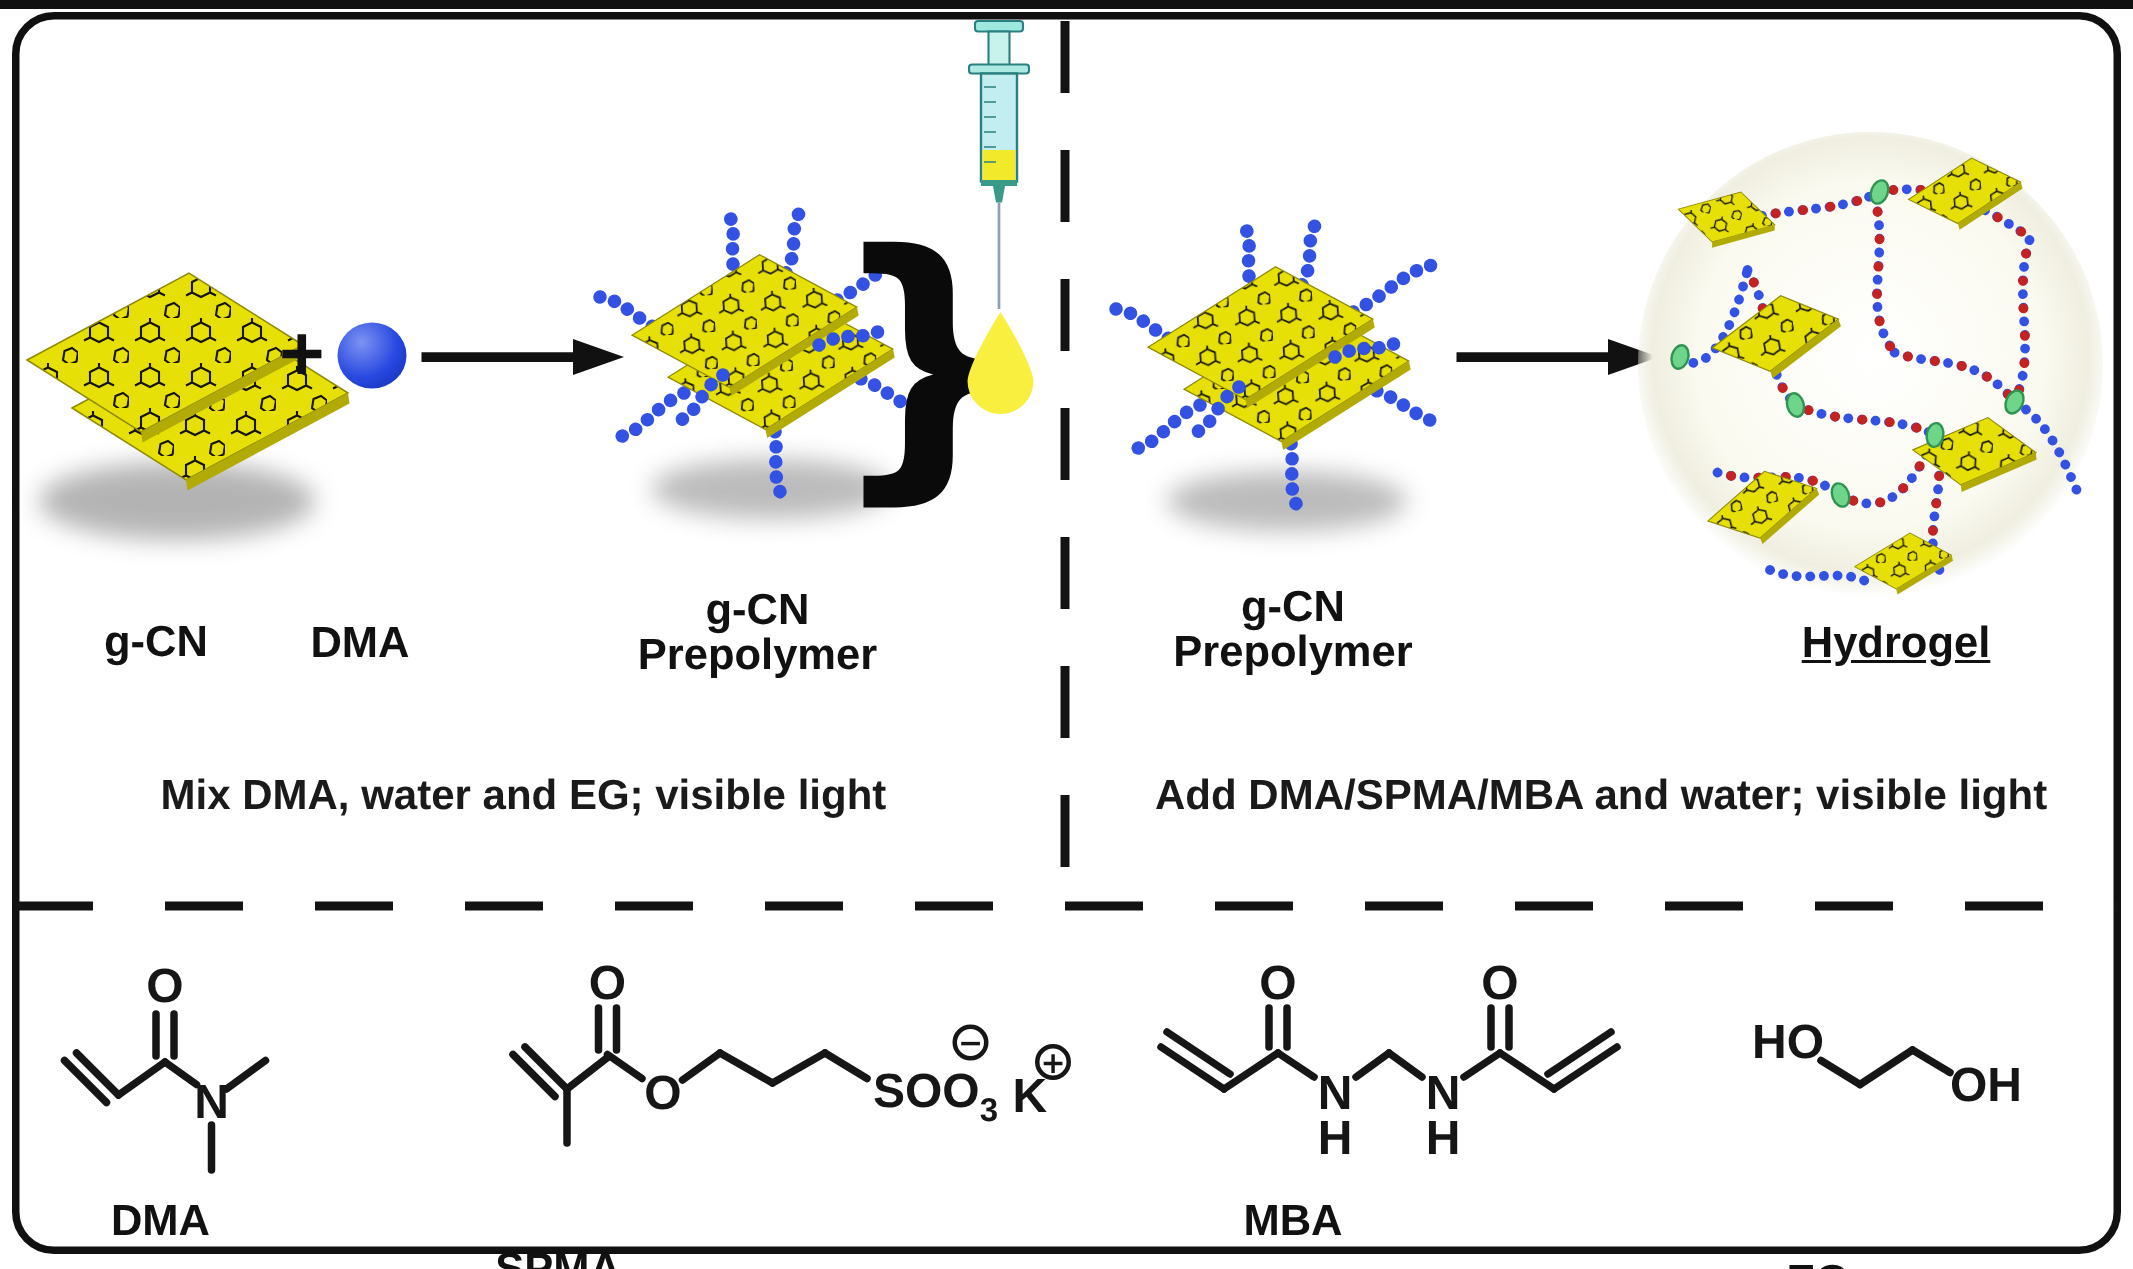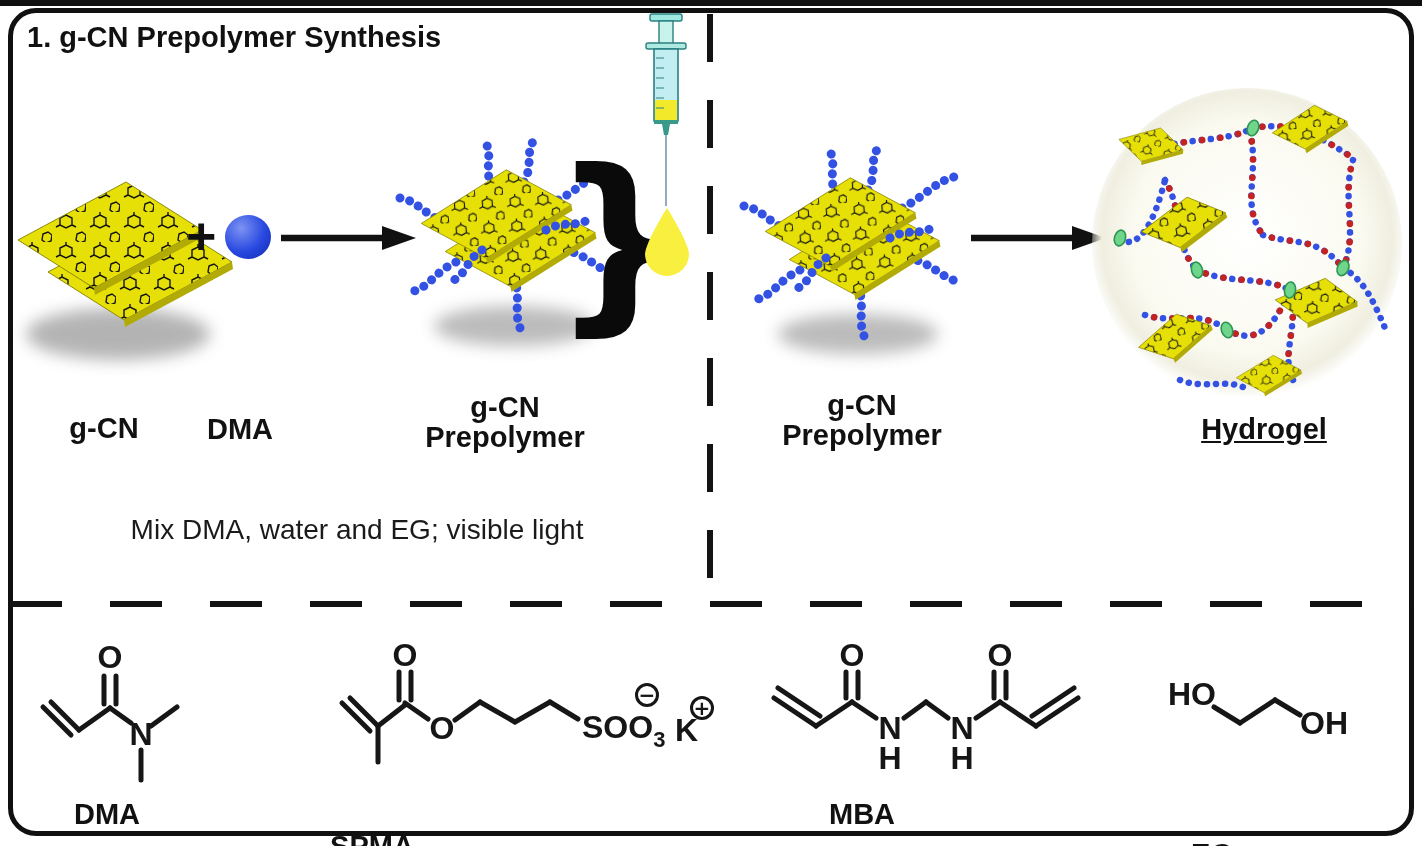--- a/index.html
+++ b/index.html
@@ -9,21 +9,21 @@
   }
   .topbar{position:absolute;left:0;top:0;width:1422px;height:6px;background:#101010;}
   .frame{position:absolute;left:8px;top:8px;right:8px;bottom:10px;
     border:5px solid #101010;border-radius:28px;}
   .vdash{position:absolute;left:707px;top:14px;width:6px;height:580px;
     background:repeating-linear-gradient(to bottom,#131313 0 48px,transparent 48px 86px);}
   .hdash{position:absolute;left:10px;top:601px;width:1402px;height:6px;
     background:repeating-linear-gradient(to right,#131313 0 52px,transparent 52px 100px);}
   .heading{position:absolute;font-size:29px;font-weight:bold;white-space:nowrap;color:#111;}
   .lbl{position:absolute;font-size:29px;font-weight:bold;text-align:center;color:#111;line-height:29.5px;}
-  .caption{position:absolute;font-size:28px;font-weight:normal;text-align:center;color:#1a1a1a;white-space:nowrap;}
+  .caption{position:absolute;font-size:28px;font-weight:bold;color:#1a1a1a;white-space:nowrap;}
   .plus{position:absolute;left:186px;top:206px;font-size:52px;font-weight:bold;color:#111;}
   .sphere{position:absolute;left:225px;top:215px;width:46px;height:44px;border-radius:50%;
     background:radial-gradient(circle at 35% 30%, #7d93f2, #2848e0 55%, #1631b8 90%);}
   .brace{position:absolute;left:592px;top:146px;width:56px;height:192px;
     display:flex;align-items:center;justify-content:center;
     font-size:192px;font-weight:bold;line-height:192px;color:#0a0a0a;
     font-family:"DejaVu Sans", sans-serif;}
   svg{position:absolute;overflow:visible;}
   .atom{font-family:"Liberation Sans", sans-serif;font-weight:bold;font-size:32px;fill:#161616;}
   .atom-sub{font-size:22px;}
@@ -84,21 +84,20 @@
         <path class="chain" d="M86,112 C70,122 72,134 58,142"></path>
       </g>
     </defs>
   </svg>
 
   <div class="topbar"></div>
   <div class="frame"></div>
   <div class="vdash"></div>
   <div class="hdash"></div>
 
-  <div class="heading" style="left:27px;top:21px;">1. g-CN Prepolymer Synthesis</div>
 
   <svg style="left:8px;top:172px;" width="235" height="205" viewBox="0 0 235 205" xmlns="http://www.w3.org/2000/svg" xmlns:xlink="http://www.w3.org/1999/xlink">
     <ellipse cx="110" cy="162" rx="92" ry="26" fill="#6b6b6b" opacity="0.5" filter="url(#blurS)"></ellipse>
     <g transform="translate(40,42)">
         <use href="#sheetG" xlink:href="#sheetG"></use>
       </g>
     <g transform="translate(10,10)">
         <use href="#sheetG" xlink:href="#sheetG"></use>
       </g>
   </svg>
@@ -215,20 +214,21 @@
       <ellipse cx="142" cy="250" rx="5.5" ry="8" transform="rotate(-20 142 250)"></ellipse>
       <ellipse cx="35" cy="158" rx="5.5" ry="8" transform="rotate(15 35 158)"></ellipse>
     </g>
   </svg>
 
   <div class="lbl" style="left:762px;top:391px;width:200px;">
     <div>g-CN</div>
     <div>Prepolymer</div>
   </div>
   <div class="lbl" style="left:1184px;top:415px;width:160px;text-decoration:underline;">Hydrogel</div>
+  <div class="caption" style="left:770px;top:514px;width:590px;">Add DMA/SPMA/MBA and water; visible light</div>
 
   <svg style="left:38px;top:630px;" width="195" height="165" viewBox="0 0 195 165" xmlns="http://www.w3.org/2000/svg">
     <text class="atom" x="72" y="38" text-anchor="middle">O</text>
     <line class="bond" x1="66" y1="46" x2="66" y2="74"></line>
     <line class="bond" x1="78" y1="46" x2="78" y2="74"></line>
     <line class="bond" x1="72" y1="78" x2="41" y2="100"></line>
     <line class="bond" x1="41" y1="100" x2="13" y2="72"></line>
     <line class="bond" x1="33" y1="105" x2="5" y2="77"></line>
     <line class="bond" x1="72" y1="78" x2="93" y2="93"></line>
     <text class="atom" x="103" y="115" text-anchor="middle">N</text>

